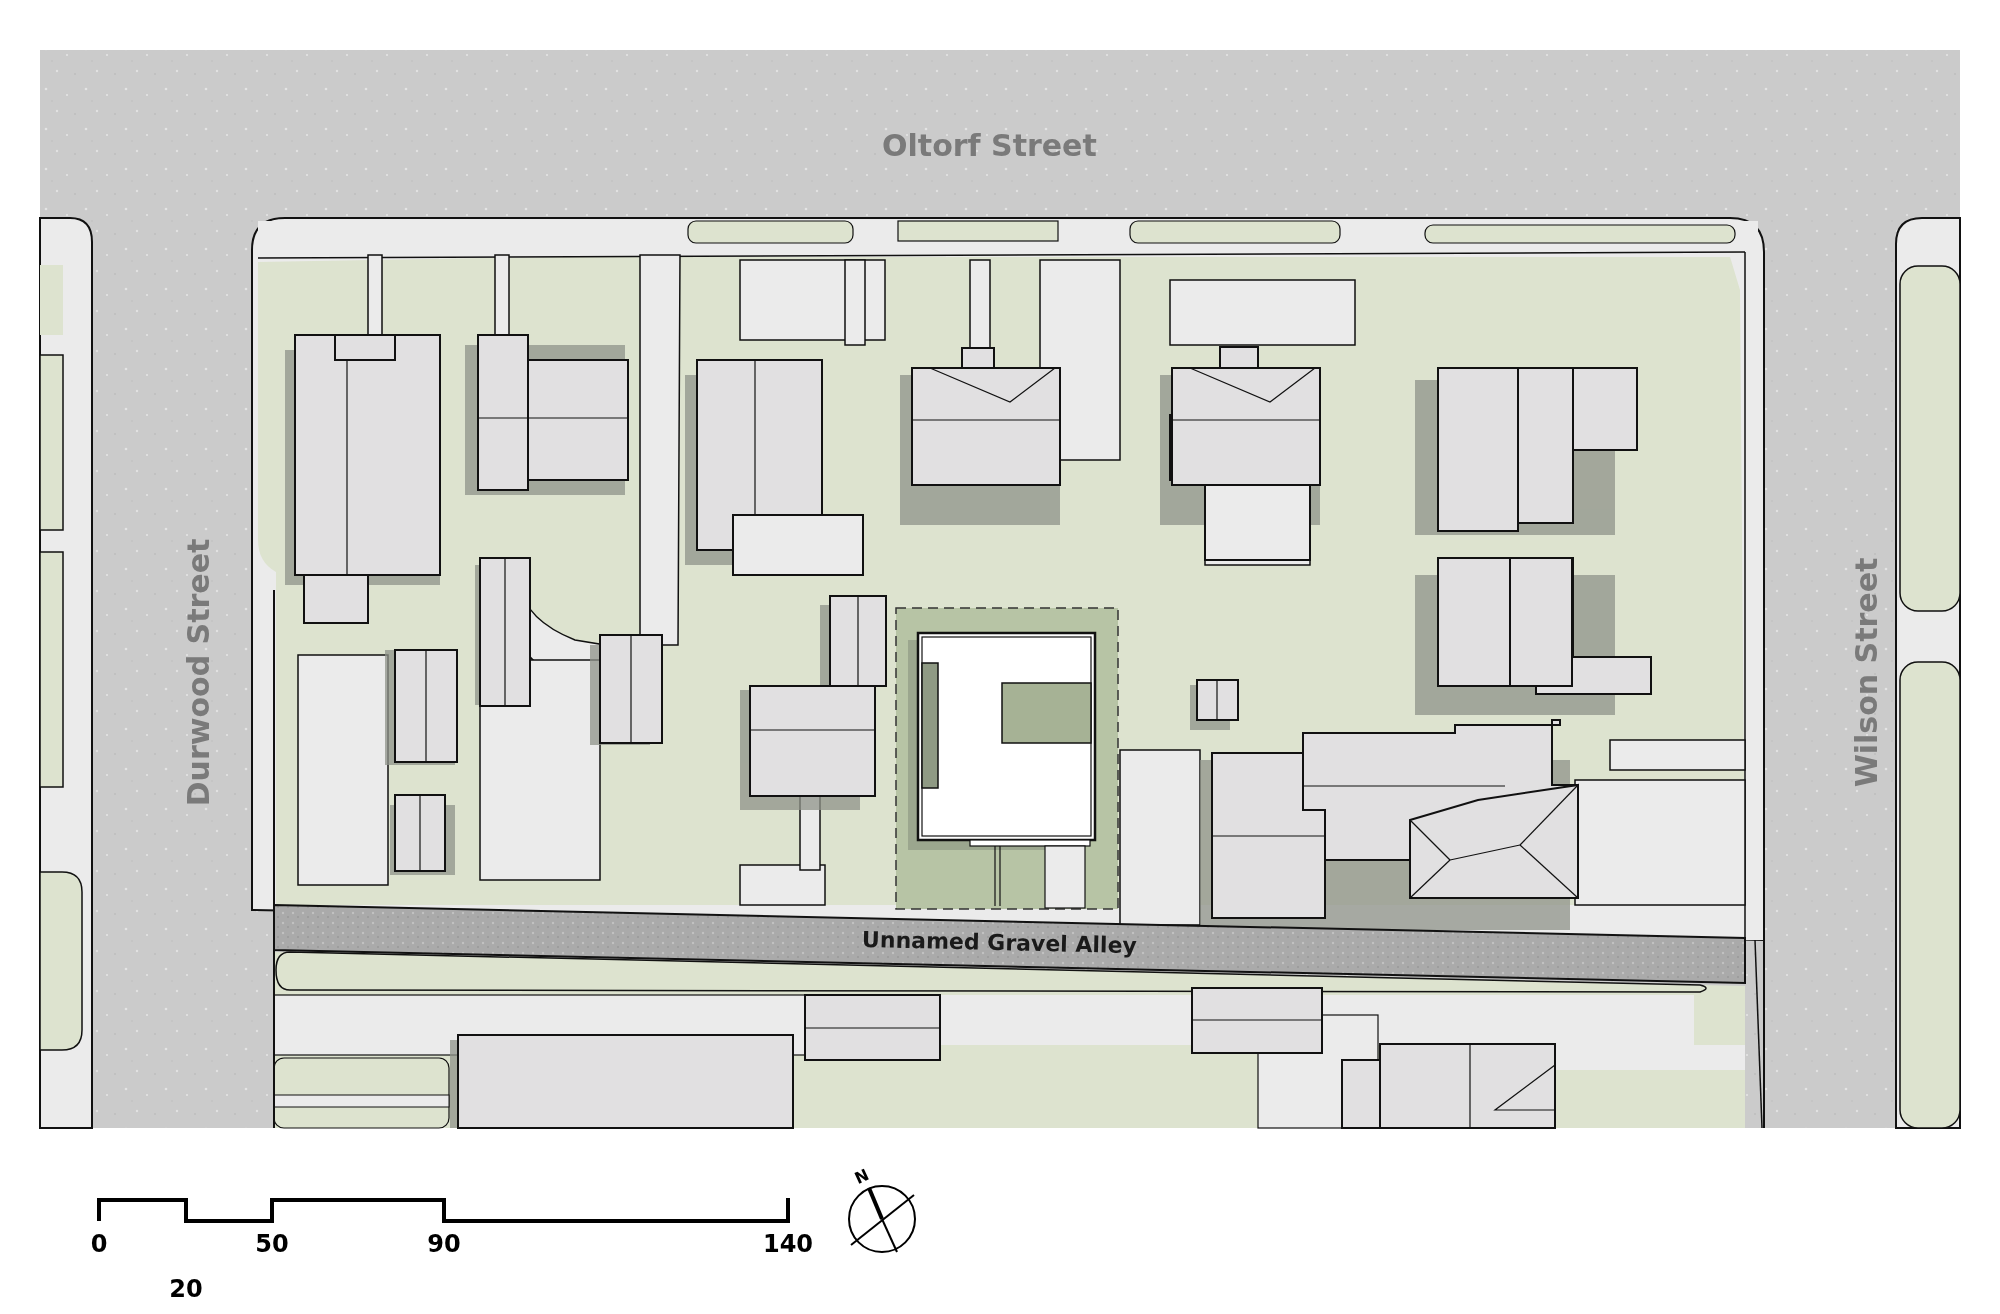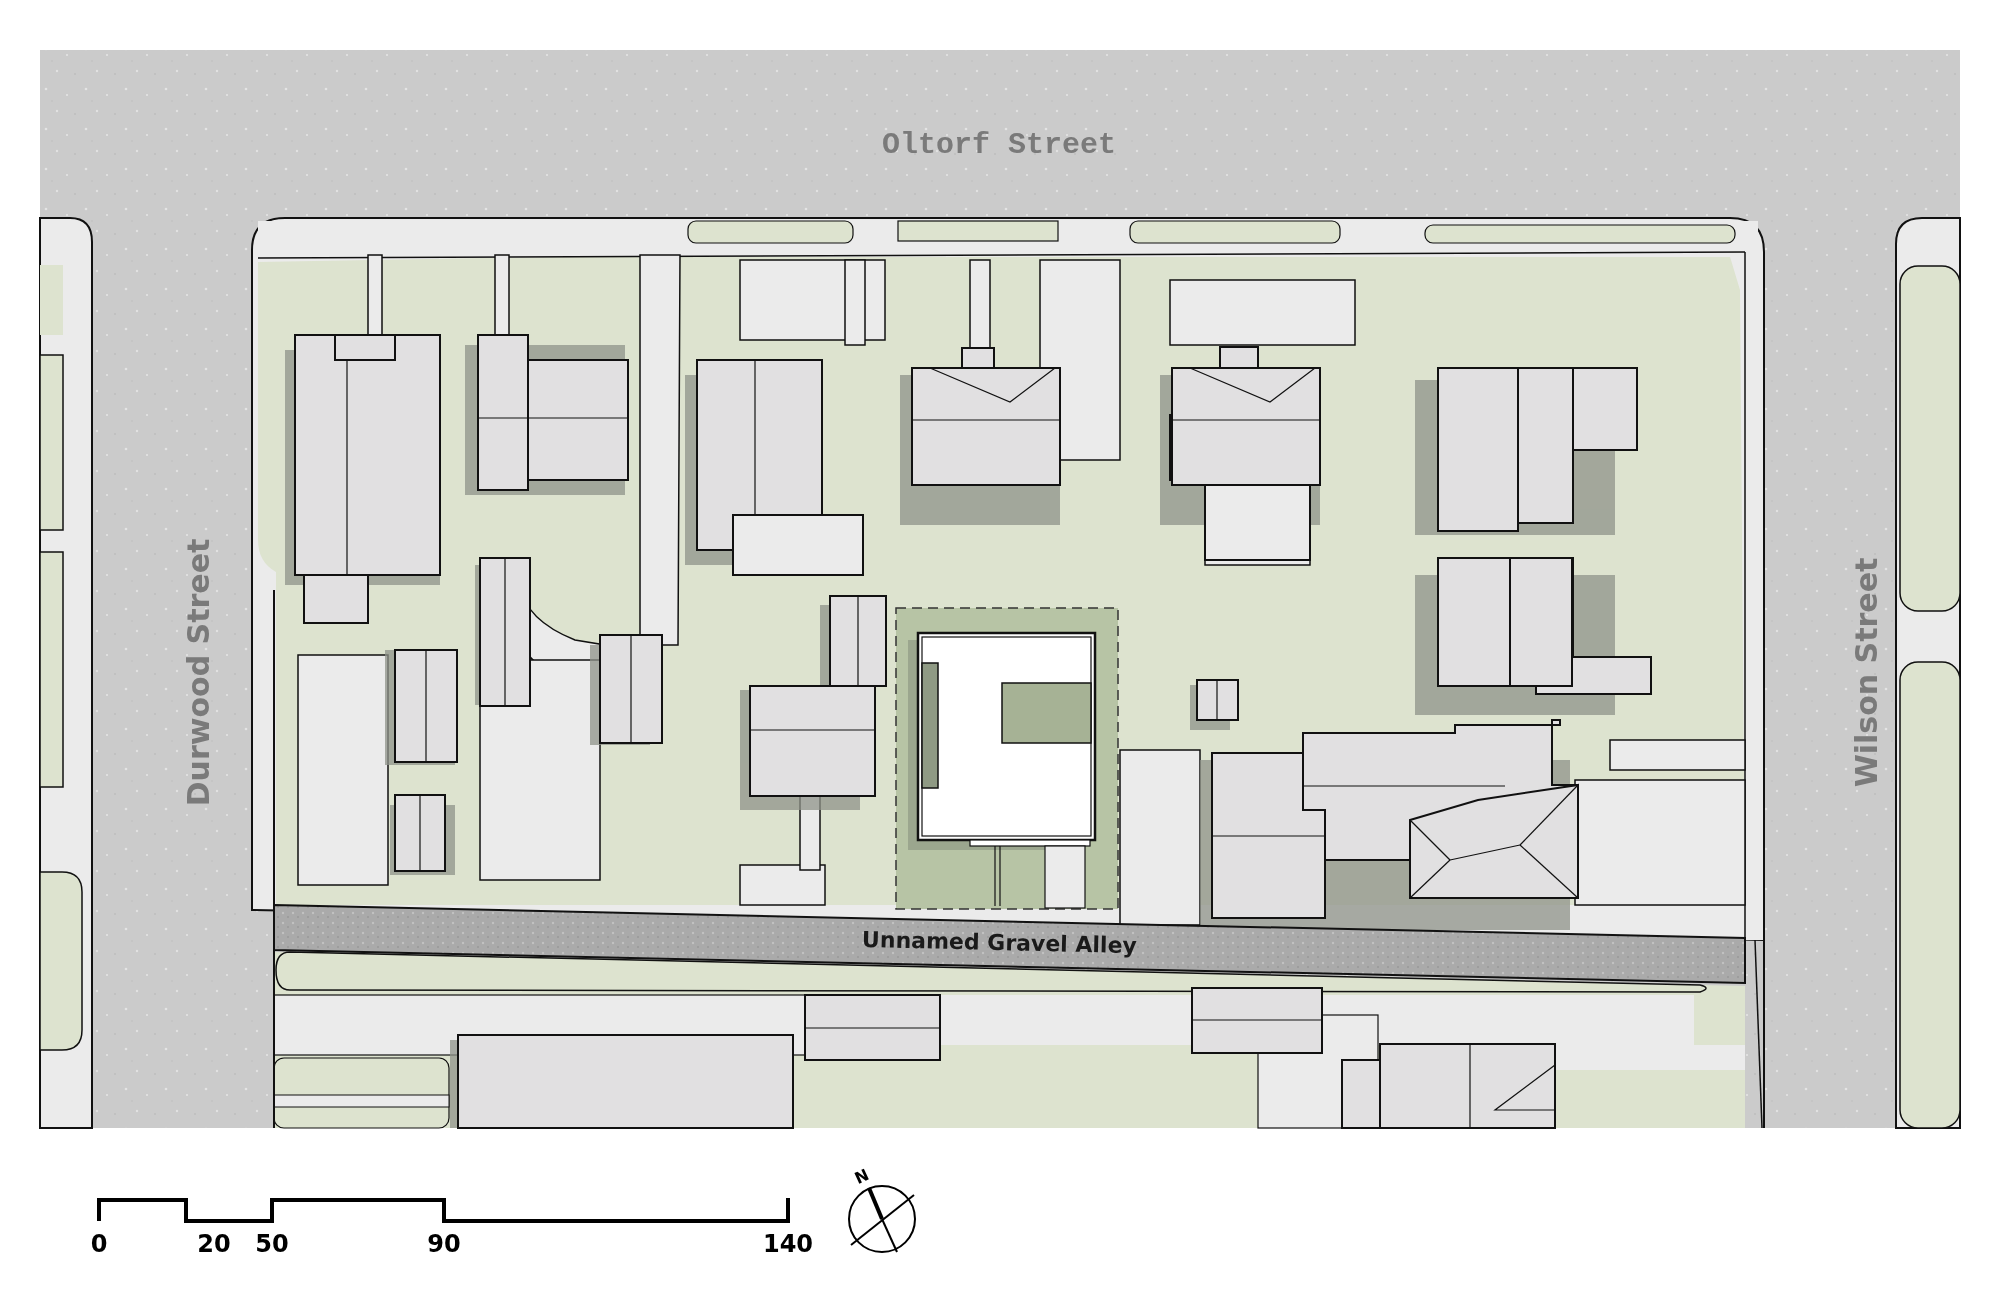--- a/index.html
+++ b/index.html
@@ -199,23 +199,23 @@
   </g>
 
   <g stroke="#000" fill="none">
     <ellipse cx="882" cy="1219" rx="33" ry="33" stroke-width="2"></ellipse>
     <line x1="869" y1="1188" x2="882" y2="1219" stroke-width="4"></line>
     <line x1="882" y1="1219" x2="897" y2="1252" stroke-width="2"></line>
     <line x1="851" y1="1245" x2="914" y2="1195" stroke-width="2"></line>
   </g>
 </svg>
 
-<div class="street-label" style="left:882px; top:128px;font-family:Liberation Mono, monospace;">Oltorf Street</div>
+<div class="street-label" style="left:882px; top:128px;">Oltorf Street</div>
 <div class="street-label" style="left:65px; top:655px; transform: rotate(-90deg); transform-origin: center;">Durwood Street</div>
 <div class="street-label" style="left:1752px; top:655px; transform: rotate(-90deg); transform-origin: center;">Wilson Street</div>
 <div class="alley-label" style="left:862px; top:930px; transform: rotate(1.3deg);">Unnamed Gravel Alley</div>
 
 <div class="scale-label" style="left:99px; top:1230px;">0</div>
-<div class="scale-label" style="left:186px; top:1230px;margin-left:28px;">20</div>
+<div class="scale-label" style="left:186px; top:1275px;">20</div>
 <div class="scale-label" style="left:272px; top:1230px;">50</div>
 <div class="scale-label" style="left:444px; top:1230px;">90</div>
 <div class="scale-label" style="left:788px; top:1230px;">140</div>
 <div style="position:absolute; left:855px; top:1167px; font-size:16px; font-weight:bold; font-family:'DejaVu Sans', sans-serif; transform: rotate(-25deg);">N</div>
 
 </body></html>

